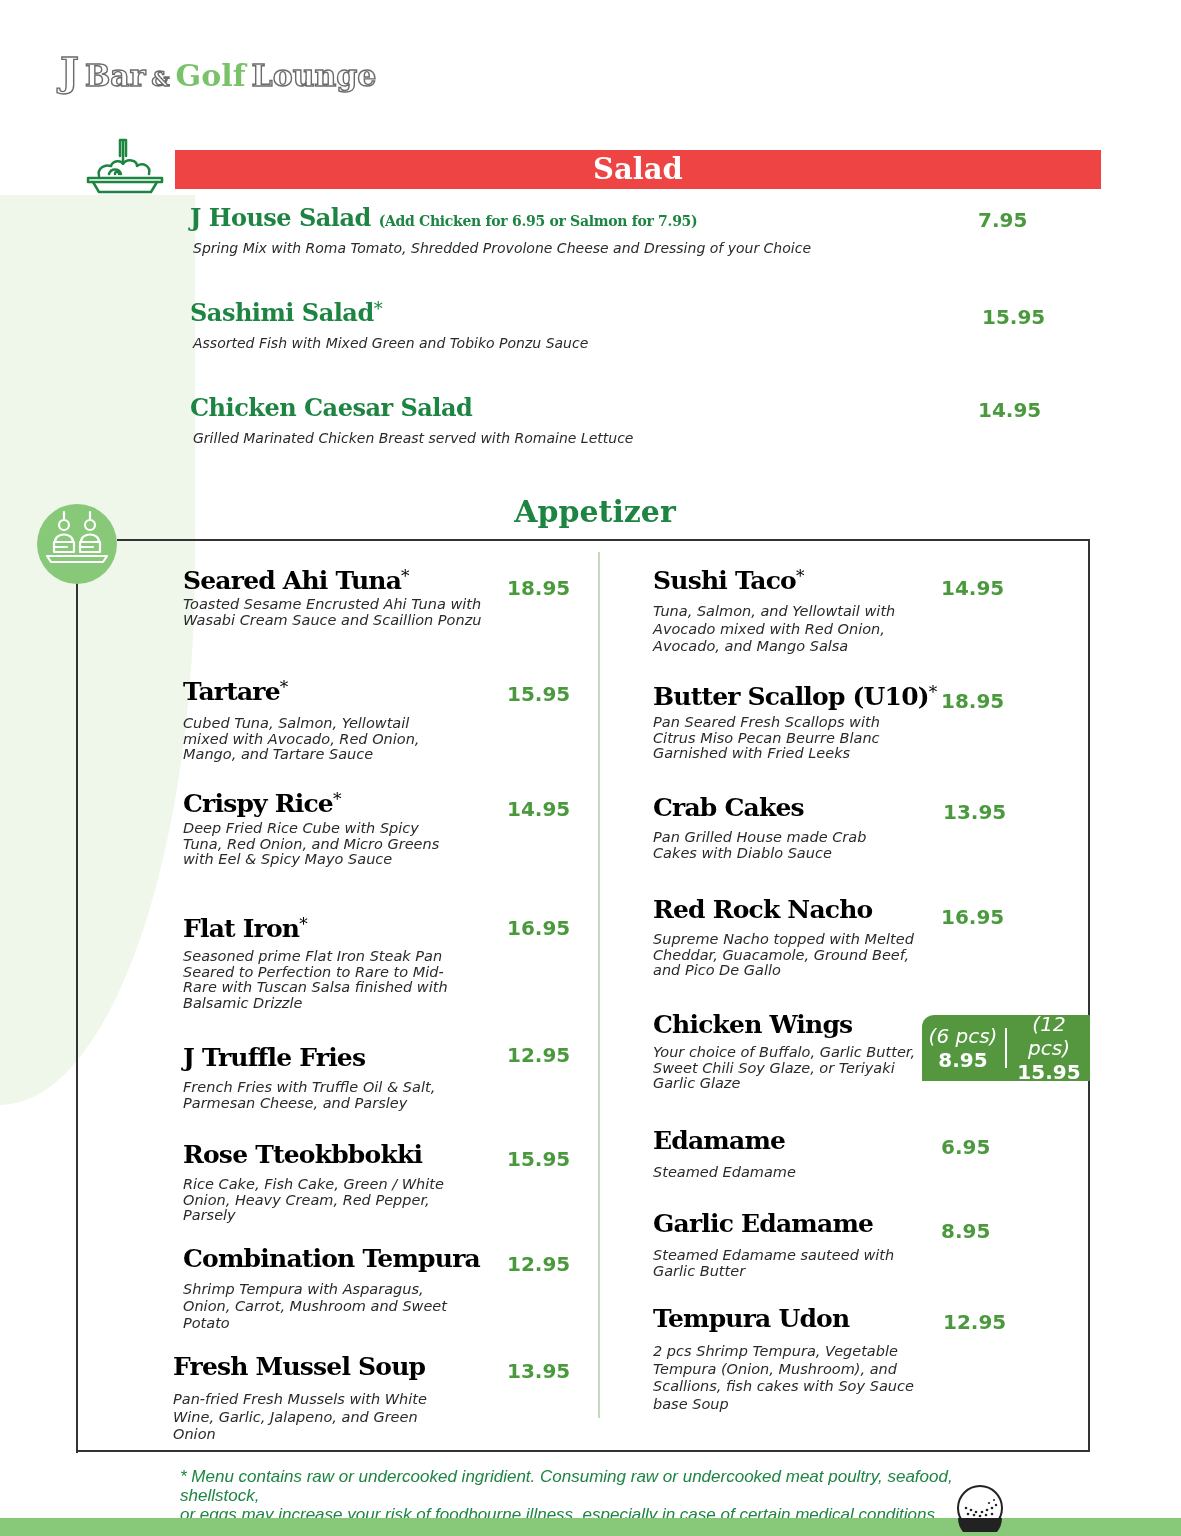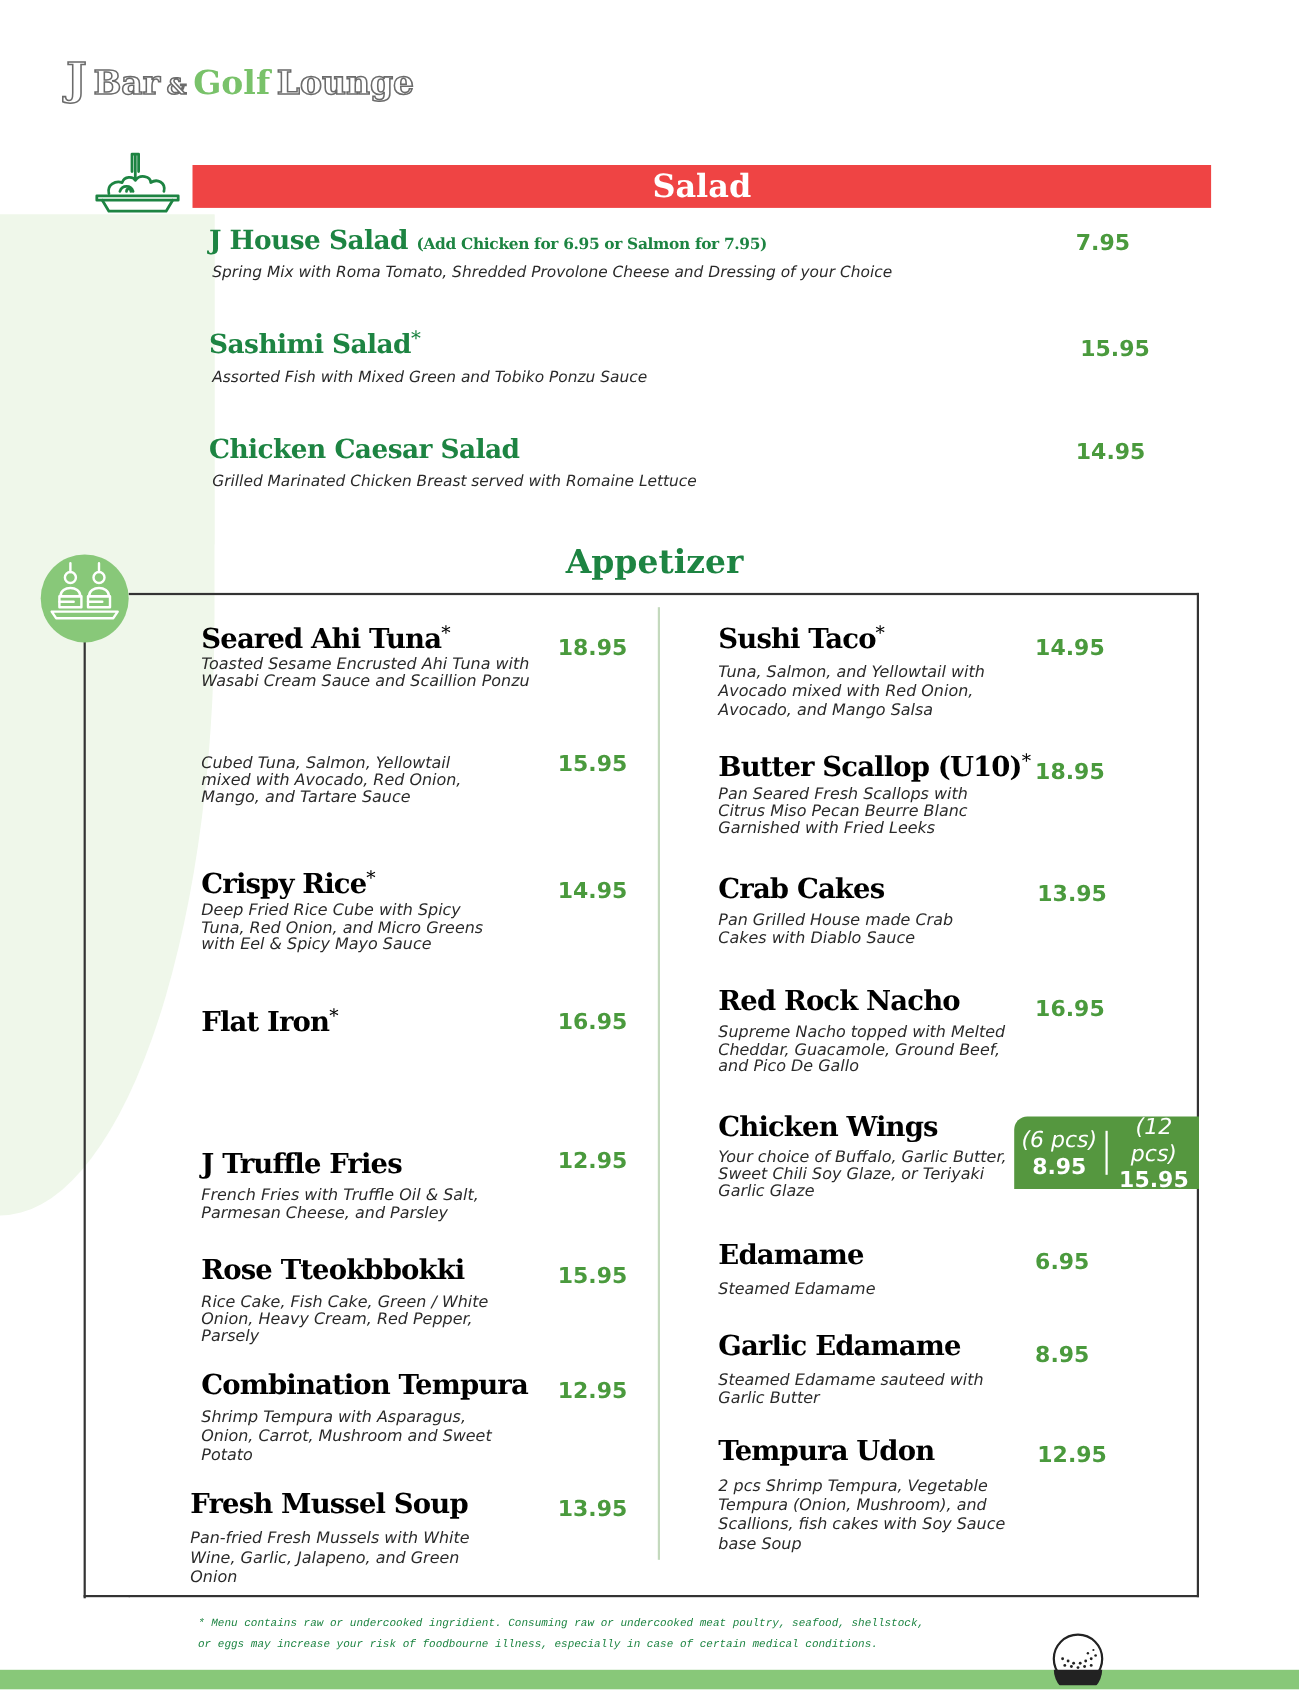--- a/index.html
+++ b/index.html
@@ -94,21 +94,21 @@
     background: #55973f; border-top-left-radius: 12px; color: #fff;
     display: flex; align-items: center; justify-content: center;
   }
   .wing-col { text-align: center; width: 72px; }
   .wing-col .pcs { font-family: "DejaVu Sans", sans-serif; font-style: italic; font-size: 20px; }
   .wing-col .val { font-family: "DejaVu Sans", sans-serif; font-weight: bold; font-size: 20px; }
   .wing-sep { width: 2px; height: 40px; background: #fff; margin: 0 6px; }
 
   .footnote {
     position: absolute; left: 180px; top: 1467px; width: 800px;
-    font-family: Liberation Mono, monospace; font-style: italic; font-size: 10px;
+    font-family: Liberation Sans, sans-serif; font-style: italic; font-size: 17px;
     color: #1d8442; line-height: 19px;
   }
   .bottom-bar {
     position: absolute; left: 0; top: 1518px; width: 1181px; height: 18px; background: #88c879;
   }
   .golf-ball { position: absolute; left: 956px; top: 1484px; width: 48px; height: 48px; }
 </style>
 </head>
 <body>
 
@@ -178,32 +178,34 @@
 </div>
 <div class="col-divider"></div>
 
 <div class="item" style="left:183px; top:566px; width:300px;">
   <div class="item-name"><span>Seared Ahi Tuna</span><span class="star">*</span></div>
   <div class="item-desc" style="margin-top:2px;">Toasted Sesame Encrusted Ahi Tuna with Wasabi  Cream Sauce and Scaillion Ponzu</div>
 </div>
 <div class="price item-price" style="left:507px; top:576px;">18.95</div>
 
 <div class="item" style="left:183px; top:677px; width:275px;">
+  <div class="item-name"><span>Tartare</span><span class="star">*</span></div>
   <div class="item-desc" style="margin-top:10px;">Cubed Tuna, Salmon, Yellowtail mixed with Avocado, Red Onion, Mango, and Tartare Sauce</div>
 </div>
 <div class="price item-price" style="left:507px; top:682px;">15.95</div>
 
 <div class="item" style="left:183px; top:789px; width:275px;">
   <div class="item-name"><span>Crispy Rice</span><span class="star">*</span></div>
   <div class="item-desc">Deep Fried Rice Cube with Spicy Tuna, Red Onion, and Micro Greens with Eel &amp; Spicy Mayo Sauce</div>
 </div>
 <div class="price item-price" style="left:507px; top:797px;">14.95</div>
 
 <div class="item" style="left:183px; top:914px; width:280px;">
   <div class="item-name"><span>Flat Iron</span><span class="star">*</span></div>
+  <div class="item-desc" style="margin-top:6px;">Seasoned prime Flat Iron Steak Pan Seared to Perfection to Rare to Mid-Rare with Tuscan Salsa finished with Balsamic Drizzle</div>
 </div>
 <div class="price item-price" style="left:507px; top:916px;">16.95</div>
 
 <div class="item" style="left:183px; top:1043px; width:285px;">
   <div class="item-name"><span>J Truffle Fries</span></div>
   <div class="item-desc" style="margin-top:8px;">French Fries with Truffle Oil &amp; Salt, Parmesan Cheese, and Parsley</div>
 </div>
 <div class="price item-price" style="left:507px; top:1043px;">12.95</div>
 
 <div class="item" style="left:183px; top:1140px; width:270px;">

